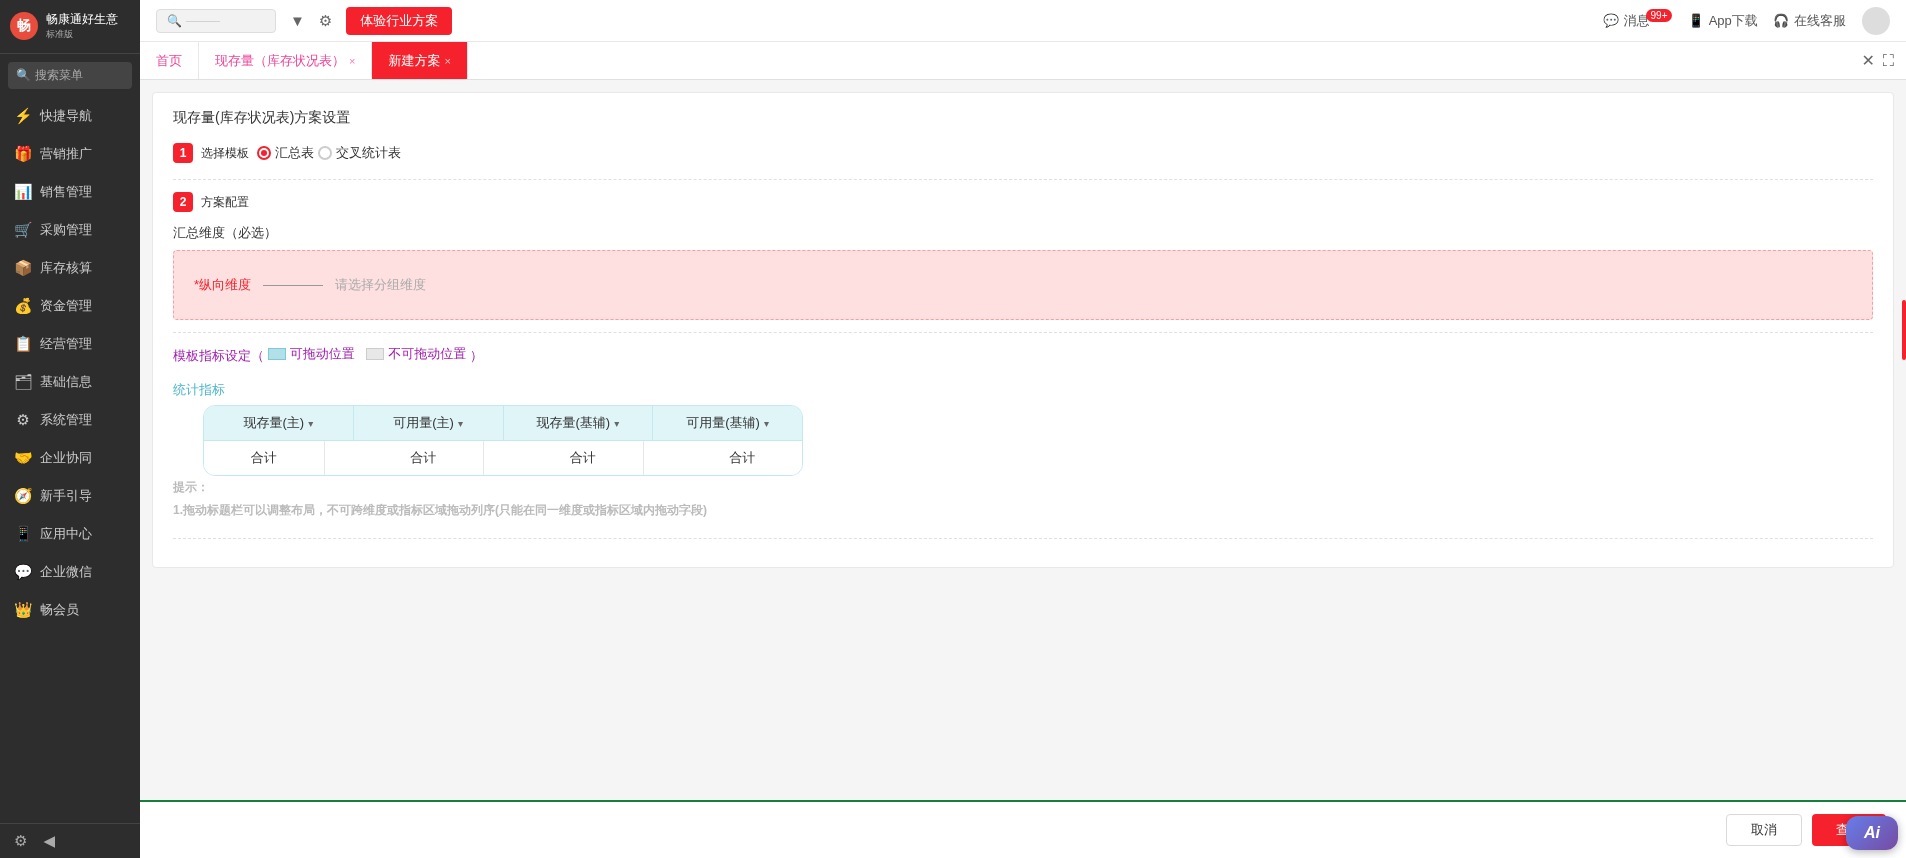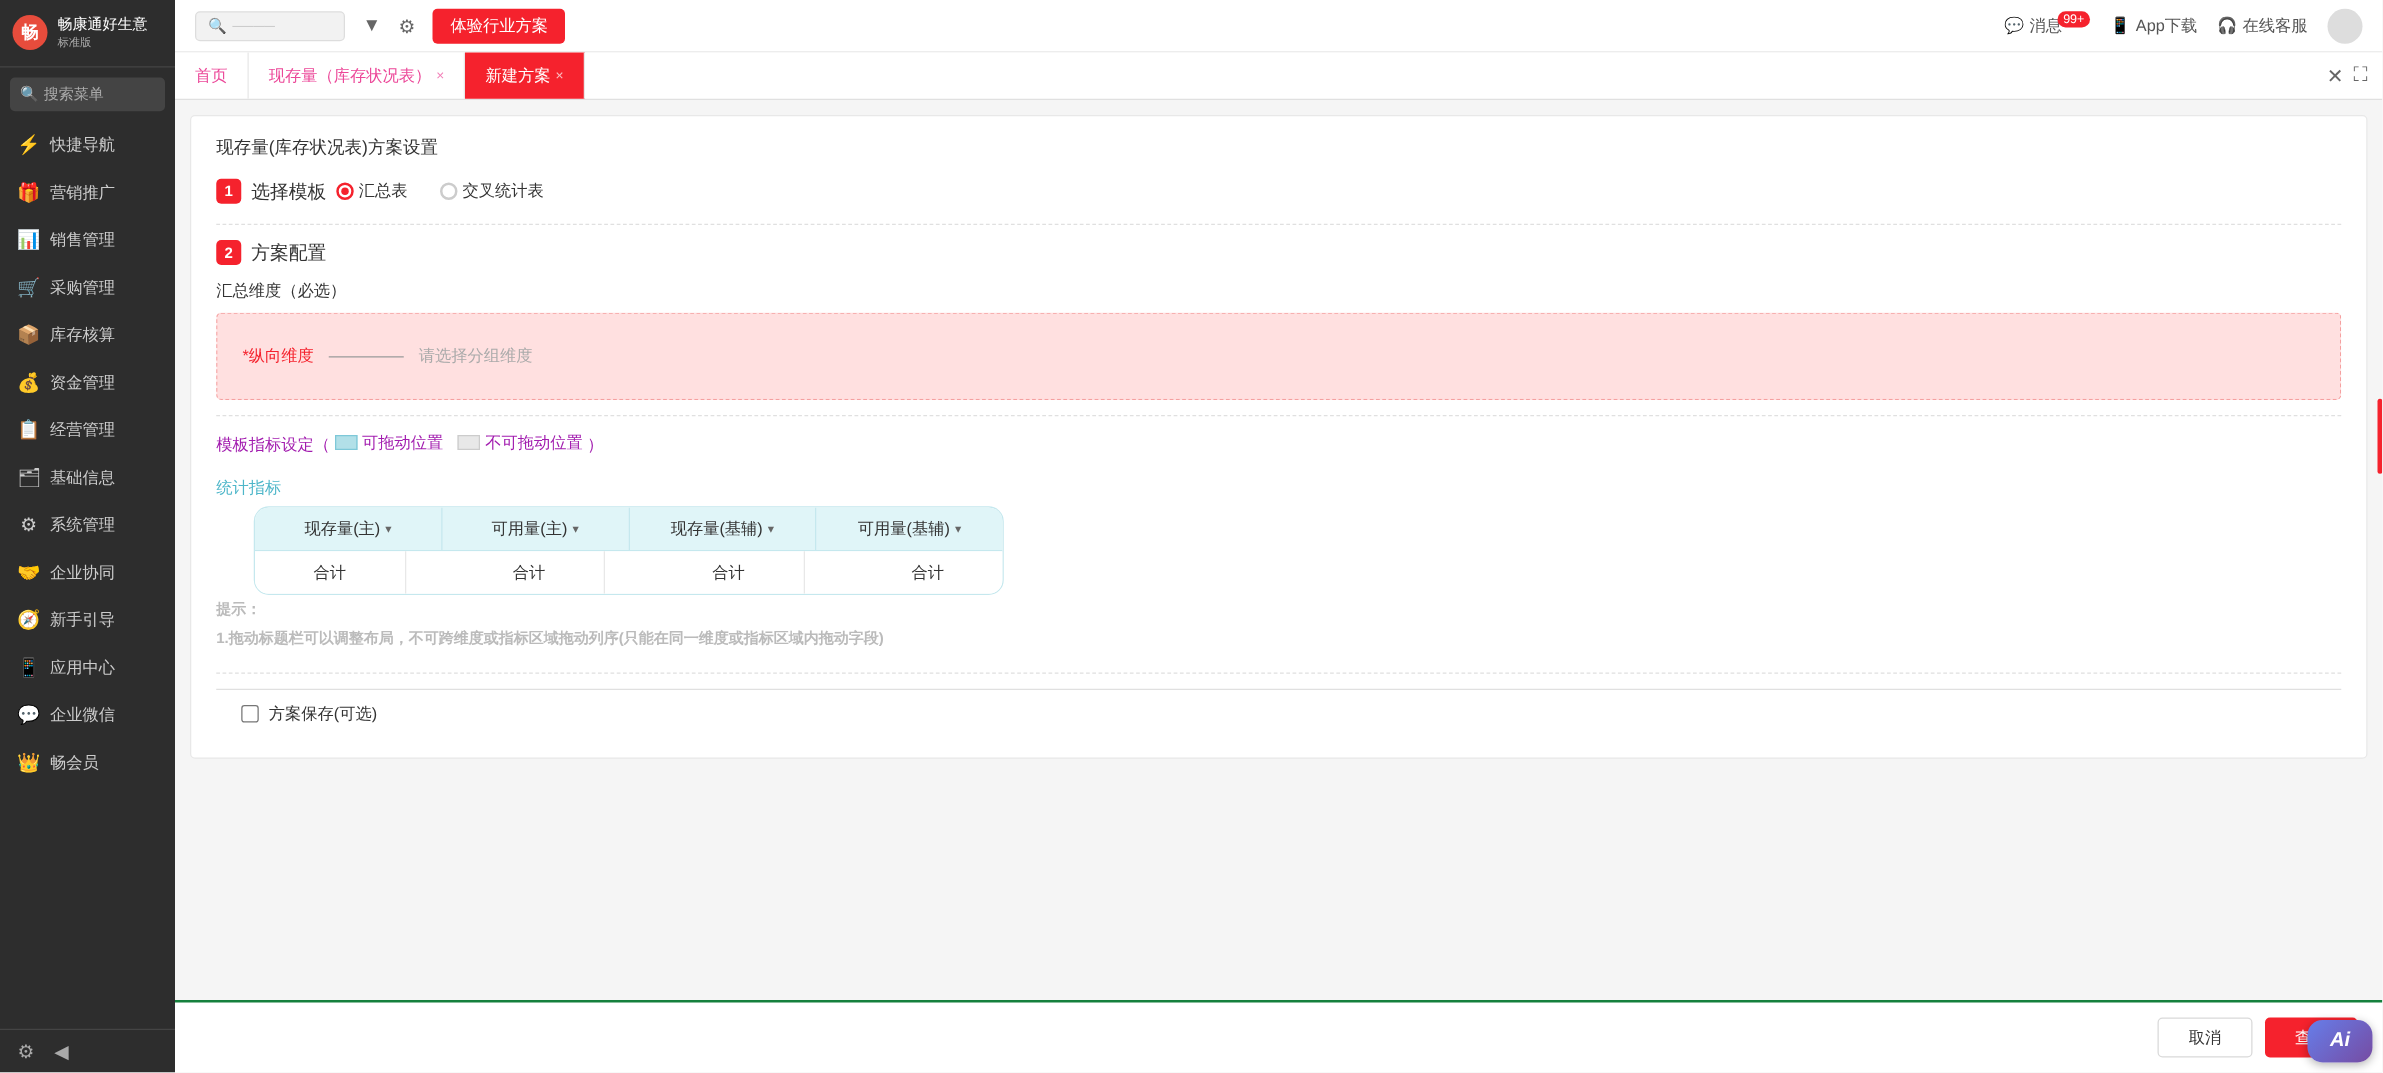--- a/index.html
+++ b/index.html
@@ -178,23 +178,23 @@
       margin-bottom: 12px;
     }
     .step-badge {
       width: 20px; height: 20px;
       background: #f5222d;
       color: #fff;
       border-radius: 4px;
       display: flex; align-items: center; justify-content: center;
       font-size: 12px; font-weight: bold; flex-shrink: 0;
     }
-    .step-title { font-size: 15px; font-weight: 500; color: #333; }
-
-    .radio-group { display: flex; align-items: center; gap: 26px; }
+    .step-title { font-size: 12px; font-weight: 500; color: #333; }
+
+    .radio-group { display: flex; align-items: center; gap: 4px; }
     .radio-option { display: flex; align-items: center; gap: 4px; cursor: pointer; font-size: 13px; color: #333; }
     .radio-dot {
       width: 14px; height: 14px; border-radius: 50%;
       border: 2px solid #ccc;
       display: flex; align-items: center; justify-content: center;
     }
     .radio-dot.checked { border-color: #f5222d; }
     .radio-dot.checked::after {
       content: '';
       width: 6px; height: 6px;
@@ -569,24 +569,20 @@
             </div>
           </div>
 
           <div class="tips-section">
             <div class="tips-label">提示：</div>
             <div class="tips-text">1.拖动标题栏可以调整布局，不可跨维度或指标区域拖动列序(只能在同一维度或指标区域内拖动字段)</div>
           </div>
         </div>
 
         <hr class="divider">
-        <div class="footer-bar">
-          <input type="checkbox" class="footer-checkbox" style="">
-          <span class="footer-save-label">方案保存(可选)</span>
-        </div>
       </div>
     </div>
   </div>
 
   <div class="action-bar">
     <button class="btn-cancel">取消</button>
     <button class="btn-query">查询</button>
   </div>
 
 </div>

